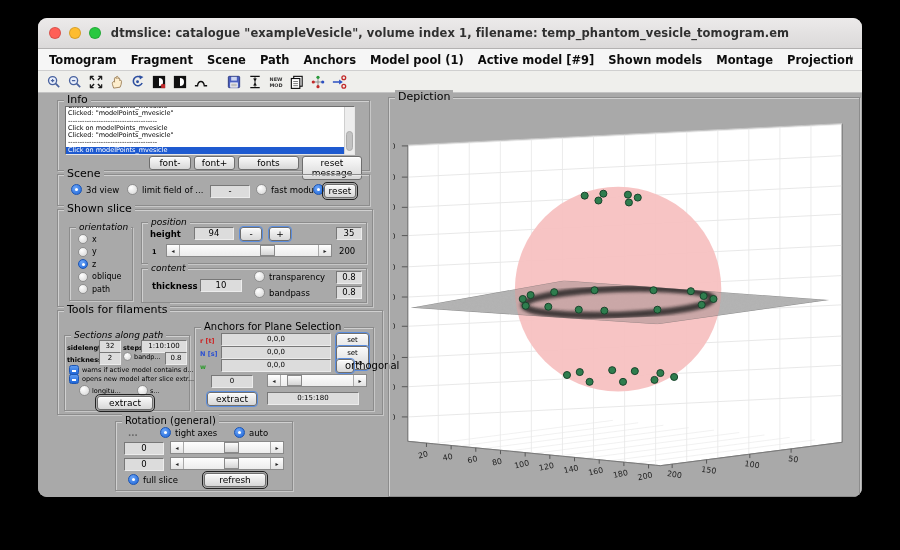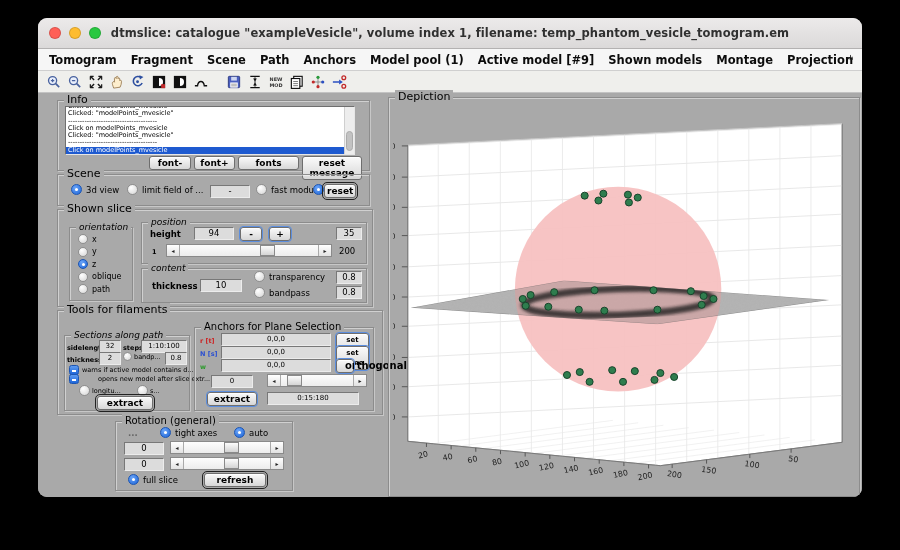--- a/index.html
+++ b/index.html
@@ -13,21 +13,21 @@
   .menubar{height:21px;background:#f6f6f6;border-bottom:1px solid #cfcfcf;display:flex;align-items:center;padding:0 4px;flex:none;position:relative}
   .menu-item{font-size:11.5px;font-weight:700;color:#0c0c0c;padding:0 7px;white-space:nowrap}
   .menu-overflow{position:absolute;right:8px;top:3px;font-size:10px;color:#222;transform:rotate(45deg);font-weight:bold}
   .toolbar{height:21px;background:#efefec;border-bottom:1px solid #c3c3c3;display:flex;align-items:center;gap:4px;padding-left:7px;flex:none}
   .tool{width:17px;height:17px;display:flex;align-items:center;justify-content:center;flex:none}
   .tool.gap{margin-left:12px}
   .main{position:relative;flex:1;background:#a9a9a9}
   .gbox{position:absolute;border:1px solid #8c8c8c;box-shadow:inset 1px 1px 0 rgba(255,255,255,.45),1px 1px 0 rgba(255,255,255,.35)}
   .gtitle{position:absolute;top:-8px;left:6px;background:#a9a9a9;padding:0 3px;font-size:11px;font-weight:normal;color:#000;line-height:14px;white-space:nowrap}
   .sub>.gtitle{font-size:9px;font-style:italic;top:-7px;line-height:12px}
-  .btn{position:absolute;background:linear-gradient(#fafafa,#d7d7d7);border:1px solid #6e6e6e;border-radius:3px;font-size:9px;font-weight:bold;color:#000;padding:1px 2px;box-shadow:inset 0 1px 0 #fff;font-family:inherit;line-height:10px}
+  .btn{position:absolute;background:linear-gradient(#fafafa,#d7d7d7);border:1px solid #6e6e6e;border-radius:3px;font-size:9px;font-weight:normal;color:#000;padding:1px 2px;box-shadow:inset 0 1px 0 #fff;font-family:inherit;line-height:10px}
   .btn.blue{outline:1.5px solid #5c8ede;outline-offset:0px}
   .btn.dark{outline:1px solid #222;outline-offset:1px}
   .edit{position:absolute;background:#dcdcdc;border:1px solid;border-color:#787878 #ececec #ececec #787878;font-size:8.5px;text-align:center;color:#000;padding:1px 0;line-height:9px}
   .lbl{position:absolute;font-size:8.5px;font-weight:bold;color:#000;white-space:nowrap;line-height:10px}
   .lbl.tiny{font-size:6.5px}
   .radio{width:11px;height:11px;border-radius:50%;background:radial-gradient(circle at 35% 30%,#fff,#d4d4d4);border:1px solid #8f8f8f;display:inline-block;box-sizing:border-box;flex:none}
   .radio.on{background:radial-gradient(circle at 35% 30%,#6aa4f8,#1e66d8);border-color:#1b55b4;position:relative}
   .radio.on::after{content:"";position:absolute;left:3px;top:3px;width:3px;height:3px;border-radius:50%;background:#fff}
   .check{width:10px;height:10px;border-radius:2.5px;background:linear-gradient(#5d9bf2,#1e66d8);border:1px solid #1b55b4;display:inline-block;box-sizing:border-box;position:relative;flex:none}
   .check::after{content:"";position:absolute;left:2px;top:4px;width:4px;height:1.6px;background:#fff}
@@ -306,21 +306,21 @@
         <div class="edit" style="left:34px;top:16px;width:20px;font-size:7px">2</div>
         <div class="rrow" style="left:58px;top:16px;gap:2px">
           <span class="radio" style="width:9px;height:9px"></span>
           <span class="rlabel tiny">bandp...</span>
         </div>
         <div class="edit" style="left:100px;top:16px;width:20px;font-size:7px">0.8</div>
         <div class="rrow" style="left:4px;top:29px;gap:3px">
           <span class="check"></span>
           <span class="rlabel tiny">warns if active model contains d...</span>
         </div>
-        <div class="rrow" style="left:4px;top:38px;gap:19px">
+        <div class="rrow" style="left:4px;top:38px;gap:3px">
           <span class="check"></span>
           <span class="rlabel tiny">opens new model after slice extr...</span>
         </div>
         <div class="rrow" style="left:14px;top:49px;gap:2px">
           <span class="radio"></span>
           <span class="rlabel tiny">longitu...</span>
         </div>
         <div class="rrow" style="left:72px;top:49px;gap:2px">
           <span class="radio"></span>
           <span class="rlabel tiny">s...</span>

